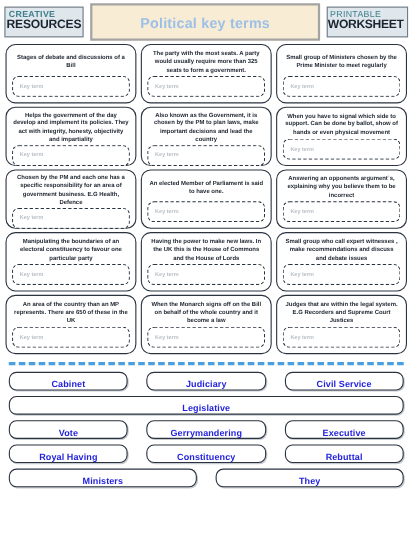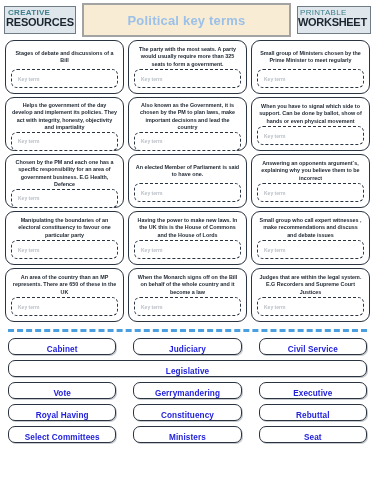--- a/index.html
+++ b/index.html
@@ -373,25 +373,22 @@
       <div class="term">
           <span>Constituency</span>
         </div>
       <div class="term">
           <span>Rebuttal</span>
         </div>
     </div>
 
     <div class="bank-row">
       <div class="term">
-          <span>Select Committees</span>
-        </div>
-      <div class="term">
           <span>Ministers</span>
         </div>
       <div class="term">
-          <span>Seat</span>
+          <span>They</span>
         </div>
     </div>
 
   </div>
 
 </div>
 
 </body></html>

